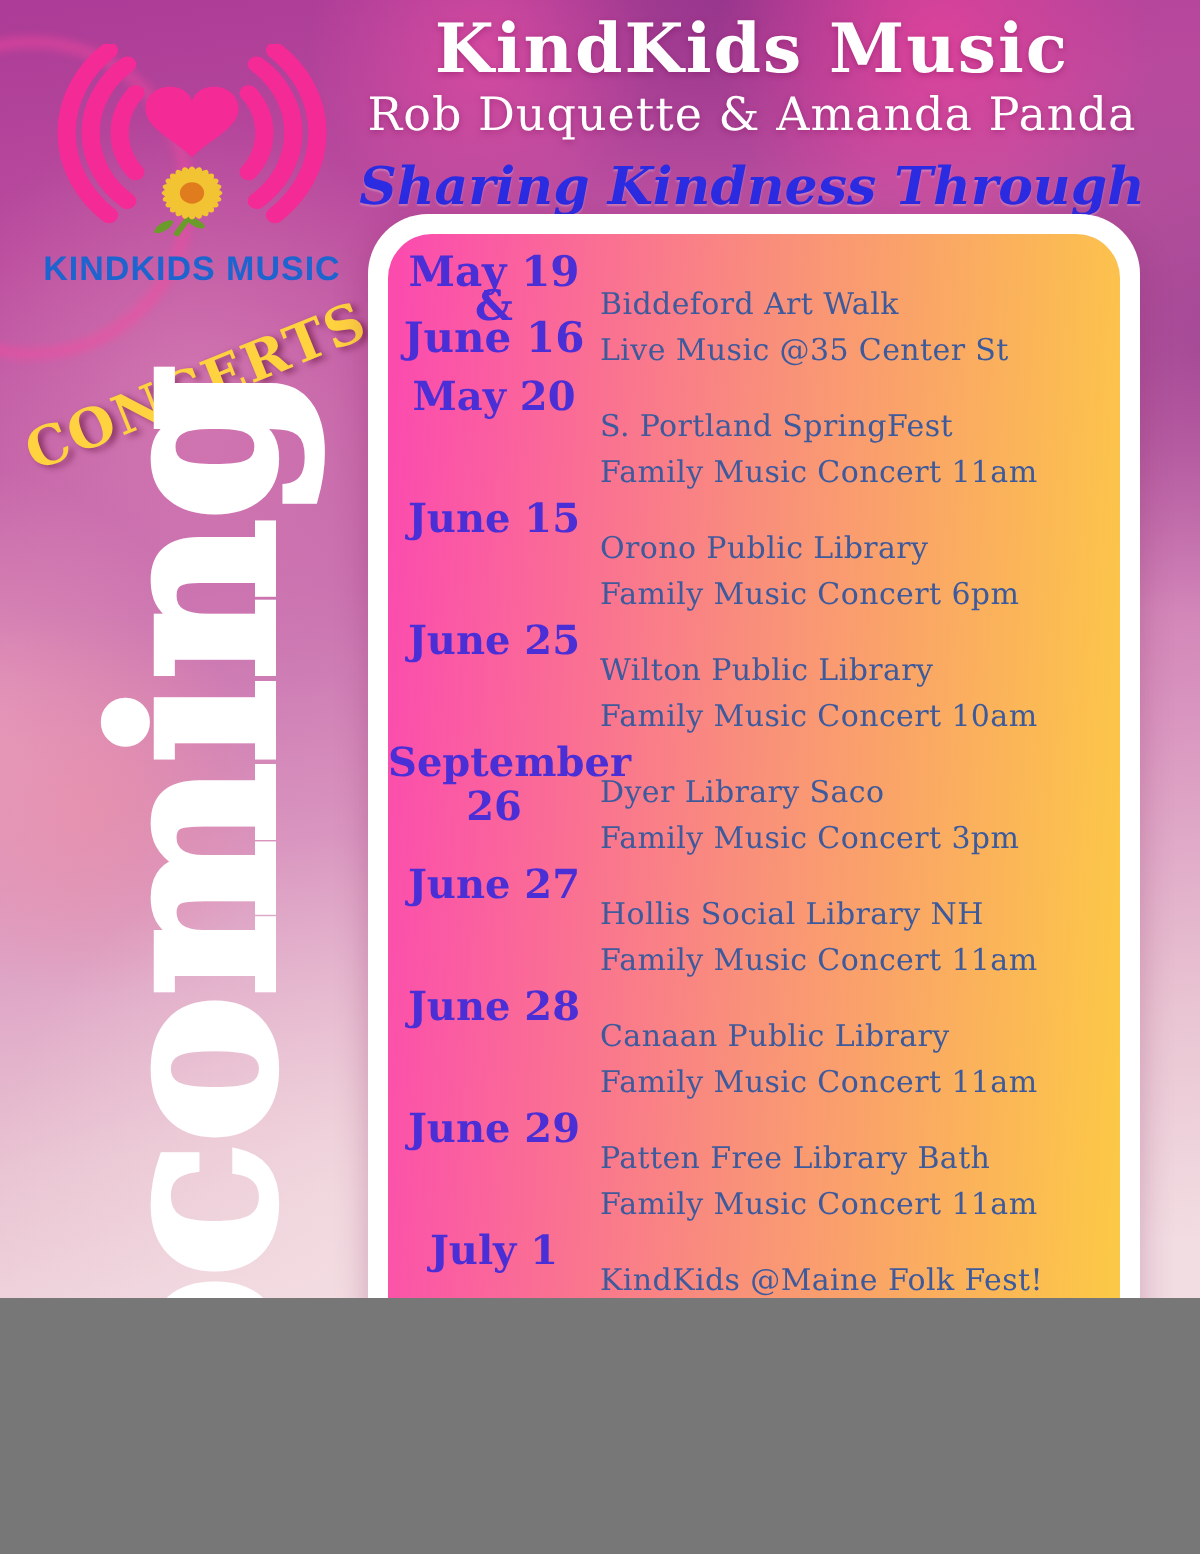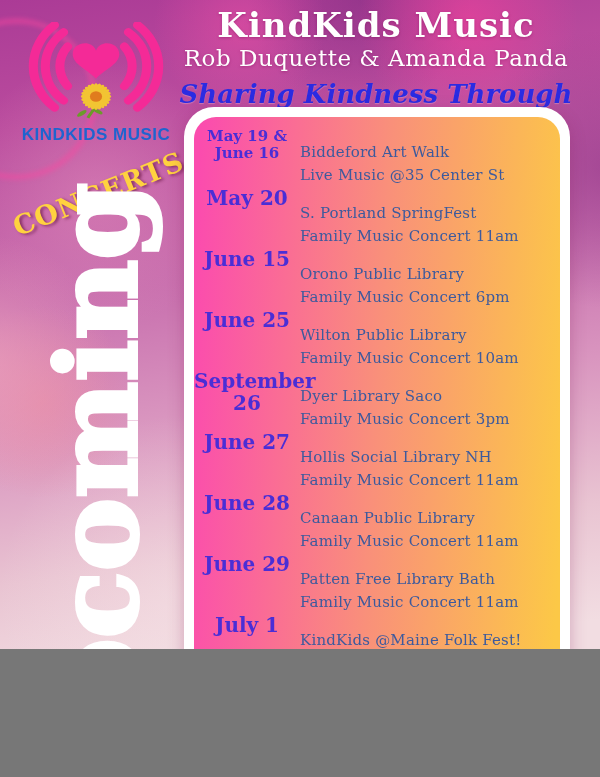--- a/index.html
+++ b/index.html
@@ -45,21 +45,21 @@
   .panel{position:absolute;left:184px;top:107px;width:386px;height:598px;background:#fff;
          border-radius:30px;padding:10px;box-sizing:border-box;
          box-shadow:0 5px 16px rgba(130,30,90,.30);}
   .panel-inner{width:100%;height:100%;border-radius:22px;box-sizing:border-box;
          background:linear-gradient(93deg,#fb4cae 2%,#f9907a 50%,#fcc847 98%);
          display:flex;flex-direction:column;justify-content:space-between;
          padding:8px 4px 10px 0;}
   .row{display:flex;align-items:flex-start;}
   .date{flex:none;width:106px;text-align:center;color:#4a2ed6;font-weight:bold;
         font-size:20px;line-height:22px;padding-top:1px;white-space:pre-line;}
-  .date.small{font-size:15px;line-height:16.5px;padding-top:3px;}
+  .date.small{font-size:21px;line-height:16.5px;padding-top:3px;}
   .event{flex:1;color:#3d5a9d;font-size:15px;line-height:22.5px;letter-spacing:.2px;margin-top:16px;}
   .l2:empty{display:none;}
   
   .footer{position:absolute;left:150px;top:682px;width:450px;text-align:left;}
   .site-link{font-size:38px;font-weight:bold;color:#1717cf;text-decoration:underline;
              text-decoration-thickness:3px;text-underline-offset:5px;letter-spacing:.5px;
              cursor:pointer;}
 </style>
 </head>
 <body>

